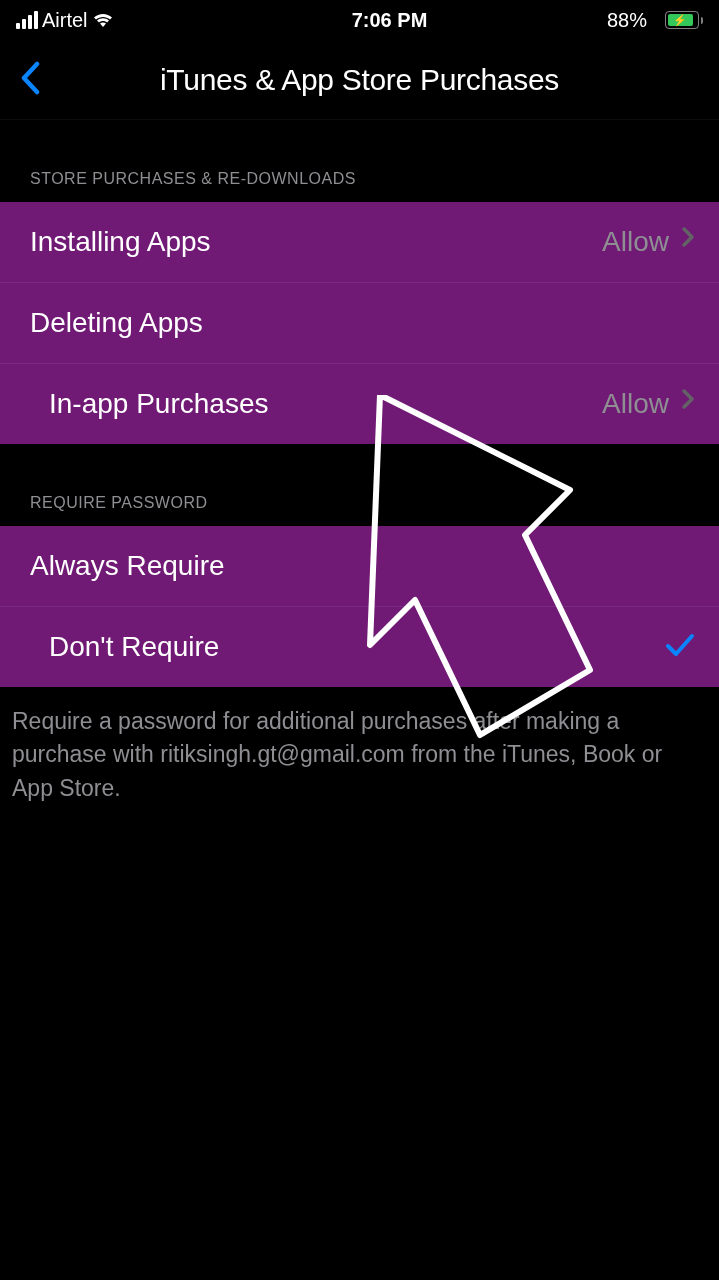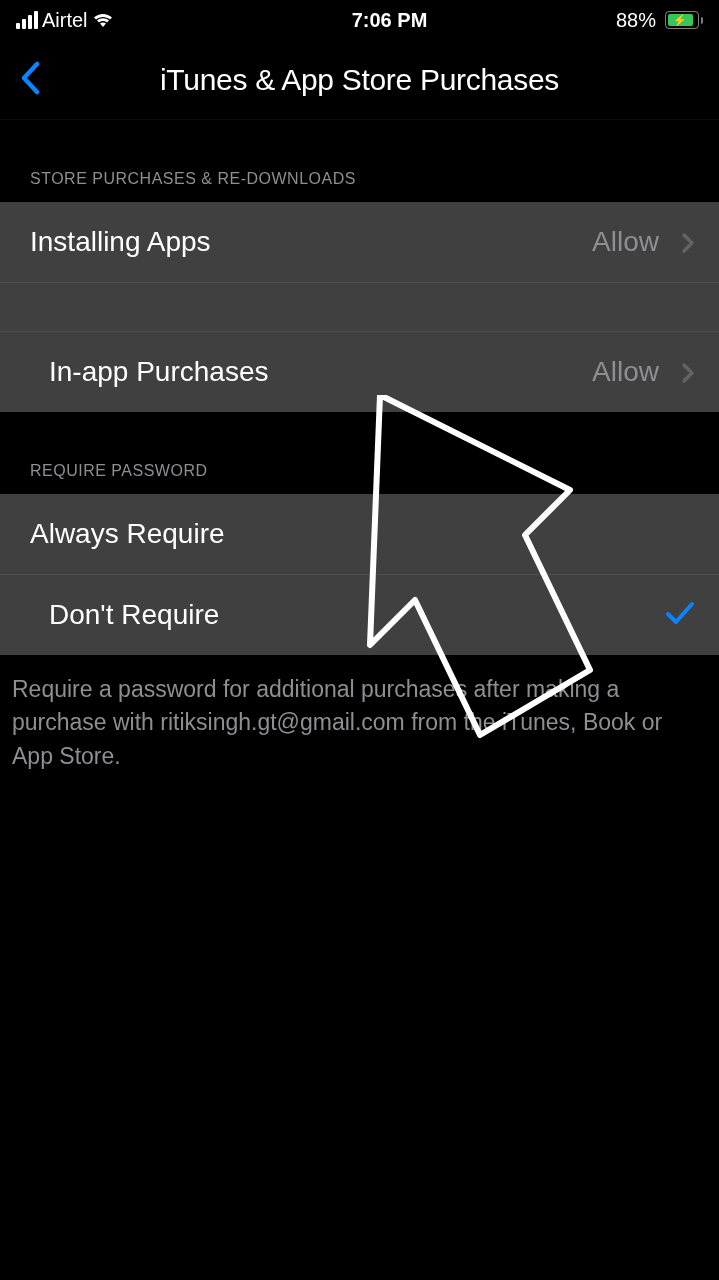--- a/index.html
+++ b/index.html
@@ -55,21 +55,21 @@
     .status-center {
       position: absolute;
       left: 50%;
       transform: translateX(-50%);
       font-weight: 700;
       margin-left: 30px;
     }
     .status-right {
       display: flex;
       align-items: center;
-      gap: 9px;
+      gap: 18px;
     }
     .battery-container {
       display: flex;
       align-items: center;
       gap: 2px;
     }
     .battery {
       width: 34px;
       height: 18px;
       border: 1.5px solid rgba(255,255,255,0.5);
@@ -122,43 +122,43 @@
     }
     .section-header {
       padding: 50px 30px 14px 30px;
       font-size: 16px;
       color: #8e8e93;
       letter-spacing: 0.5px;
     }
     .section-header.tight {
     }
     .list-group {
-      background: #404040;
+      background: #701a75;
     }
     .list-row {
       display: flex;
       align-items: center;
       justify-content: space-between;
       padding: 24px 24px 24px 30px;
       border-bottom: 1px solid rgba(255,255,255,0.08);
       cursor: pointer;
     }
     .list-group .list-row:last-child {
       border-bottom: none;
       margin-left: 19px;
     }
     .row-label {
       font-size: 28px;
       color: #ffffff;
       font-weight: 400;
     }
     .row-right {
       display: flex;
-      align-items: flex-end;
-      gap: 22px;
+      align-items: flex-start;
+      gap: 12px;
     }
     .row-value {
       font-size: 28px;
       color: #8e8e93;
     }
     .chevron {
       color: #636366;
     }
     .checkmark {
       color: #0a84ff;
@@ -228,20 +228,21 @@
     <div class="row-right">
       <span class="row-value">Allow</span>
       <span class="chevron">
         <svg width="14" height="22" viewBox="0 0 14 22">
             <polyline points="3,3 11,11 3,19" stroke="#636366" stroke-width="3.5" fill="none" stroke-linecap="round" stroke-linejoin="round"></polyline>
           </svg>
       </span>
     </div>
   </div>
   <div class="list-row">
+    <span class="row-label">Deleting Apps</span>
   </div>
   <div class="list-row">
     <span class="row-label">In-app Purchases</span>
     <div class="row-right">
       <span class="row-value">Allow</span>
       <span class="chevron">
         <svg width="14" height="22" viewBox="0 0 14 22">
             <polyline points="3,3 11,11 3,19" stroke="#636366" stroke-width="3.5" fill="none" stroke-linecap="round" stroke-linejoin="round"></polyline>
           </svg>
       </span>

